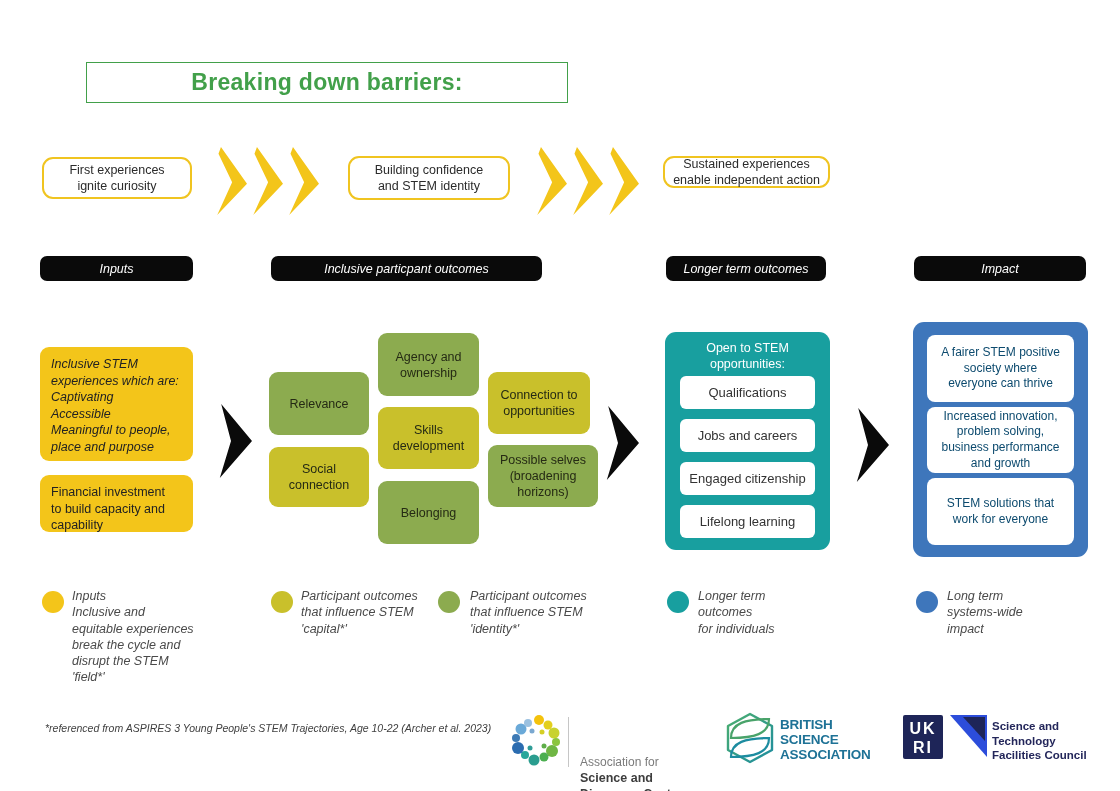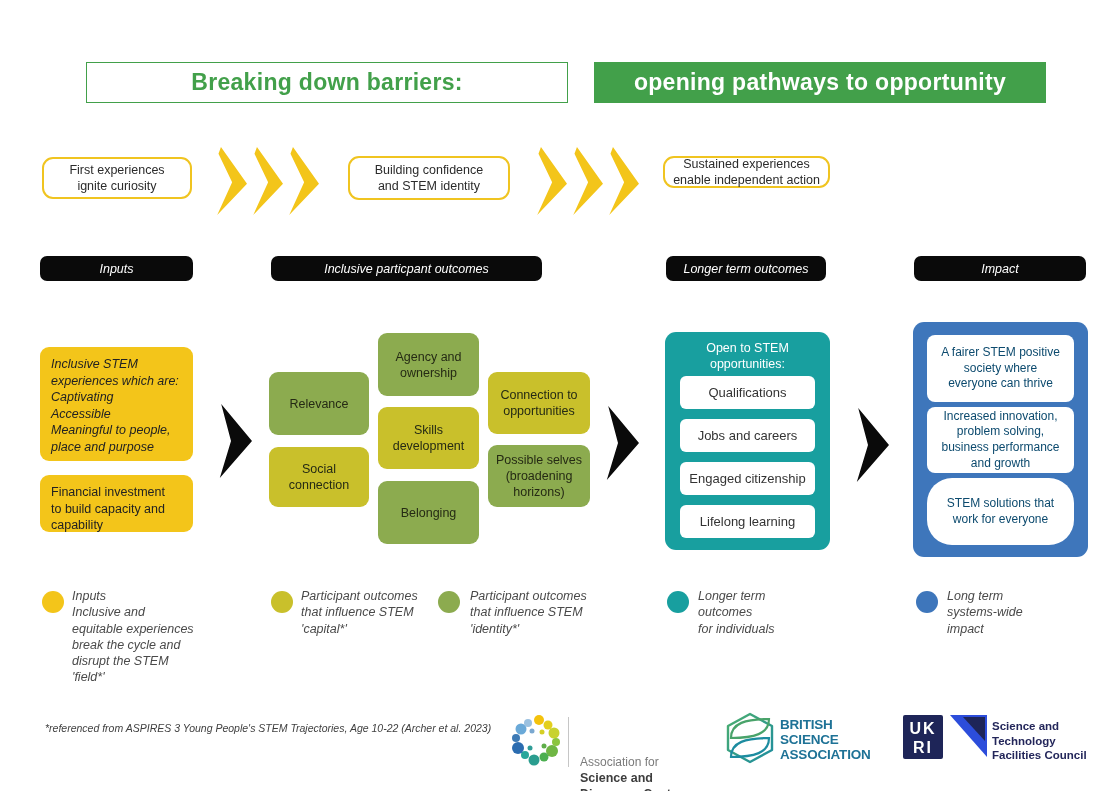--- a/index.html
+++ b/index.html
@@ -43,32 +43,32 @@
   .bchevC{left:854px;top:408px;}
 
   
   .midbox{border-radius:9px;font-size:12.5px;line-height:1.28;color:#252a14;}
   .m-relevance{left:269px;top:372px;width:100px;height:63px;}
   .m-social{left:269px;top:447px;width:100px;height:60px;}
   .m-agency{left:378px;top:333px;width:101px;height:63px;}
   .m-skills{left:378px;top:407px;width:101px;height:62px;}
   .m-belonging{left:378px;top:481px;width:101px;height:63px;}
   .m-connection{left:488px;top:372px;width:102px;height:62px;}
-  .m-possible{left:488px;top:445px;width:102px;height:62px;}
+  .m-possible{left:488px;top:445px;width:110px;height:62px;}
 
   
   .tealbox{left:665px;top:332px;width:165px;height:218px;border-radius:11px;}
   .teal-head{left:665px;top:340px;width:165px;color:#fff;font-size:12.5px;line-height:1.3;}
   .tealitem{left:680px;width:135px;height:33px;background:#fff;border-radius:6px;font-size:13px;color:#333;}
   .ti1{top:376px;} .ti2{top:419px;} .ti3{top:462px;} .ti4{top:505px;}
 
   
   .bluebox{left:913px;top:322px;width:175px;height:235px;border-radius:11px;}
   .impitem{left:927px;width:147px;background:#fff;border-radius:8px;font-size:12px;line-height:1.3;color:#0c4a6e;padding:4px;}
-  .ii1{top:335px;height:67px;} .ii2{top:407px;height:66px;} .ii3{top:478px;height:67px;border-radius:25px;}
+  .ii1{top:335px;height:67px;} .ii2{top:407px;height:66px;} .ii3{top:478px;height:67px;}
 
   
   .dot{width:22px;height:22px;border-radius:50%;top:591px;}
   .legtxt{top:588px;font-style:italic;font-size:12.5px;line-height:1.3;color:#4a4a4a;}
 
   
   .footnote{left:45px;top:722px;font-style:italic;font-size:10.5px;color:#3f3f3f;}
 
   
   .asdc-txt{left:580px;top:718px;font-size:12px;line-height:16px;margin-top:36px;}
@@ -77,21 +77,20 @@
   .asdc-div{left:568px;top:717px;width:1px;height:50px;background:#c6c6c6;}
   .bsa-txt{left:780px;top:717px;font-size:13.5px;line-height:15px;font-weight:bold;color:#1e7296;letter-spacing:-0.2px;}
   .ukri-txt{left:992px;top:719px;font-size:11.5px;line-height:14.5px;font-weight:bold;color:#23265a;}
 </style>
 </head>
 <body>
 
 <div class="canvas">
 
   <div class="abs center title-left pre" style="color: rgb(66, 160, 74);">Breaking down barriers:</div>
-  <div class="abs center title-right pre" style="background-color: rgb(66, 160, 74);">opening pathways to opportunity</div>
 
   <div class="abs center jbox jbox1 pre" style="border-color: rgb(240, 196, 32);">First experiences
 ignite curiosity</div>
   <div class="abs ychev" style="left: 216px; background-color: rgb(243, 197, 26);"></div>
   <div class="abs ychev" style="left: 252px; background-color: rgb(243, 197, 26);"></div>
   <div class="abs ychev" style="left: 288px; background-color: rgb(243, 197, 26);"></div>
   <div class="abs center jbox jbox2 pre" style="border-color: rgb(240, 196, 32);">Building confidence
 and STEM identity</div>
   <div class="abs ychev" style="left: 536px; background-color: rgb(243, 197, 26);"></div>
   <div class="abs ychev" style="left: 572px; background-color: rgb(243, 197, 26);"></div>

